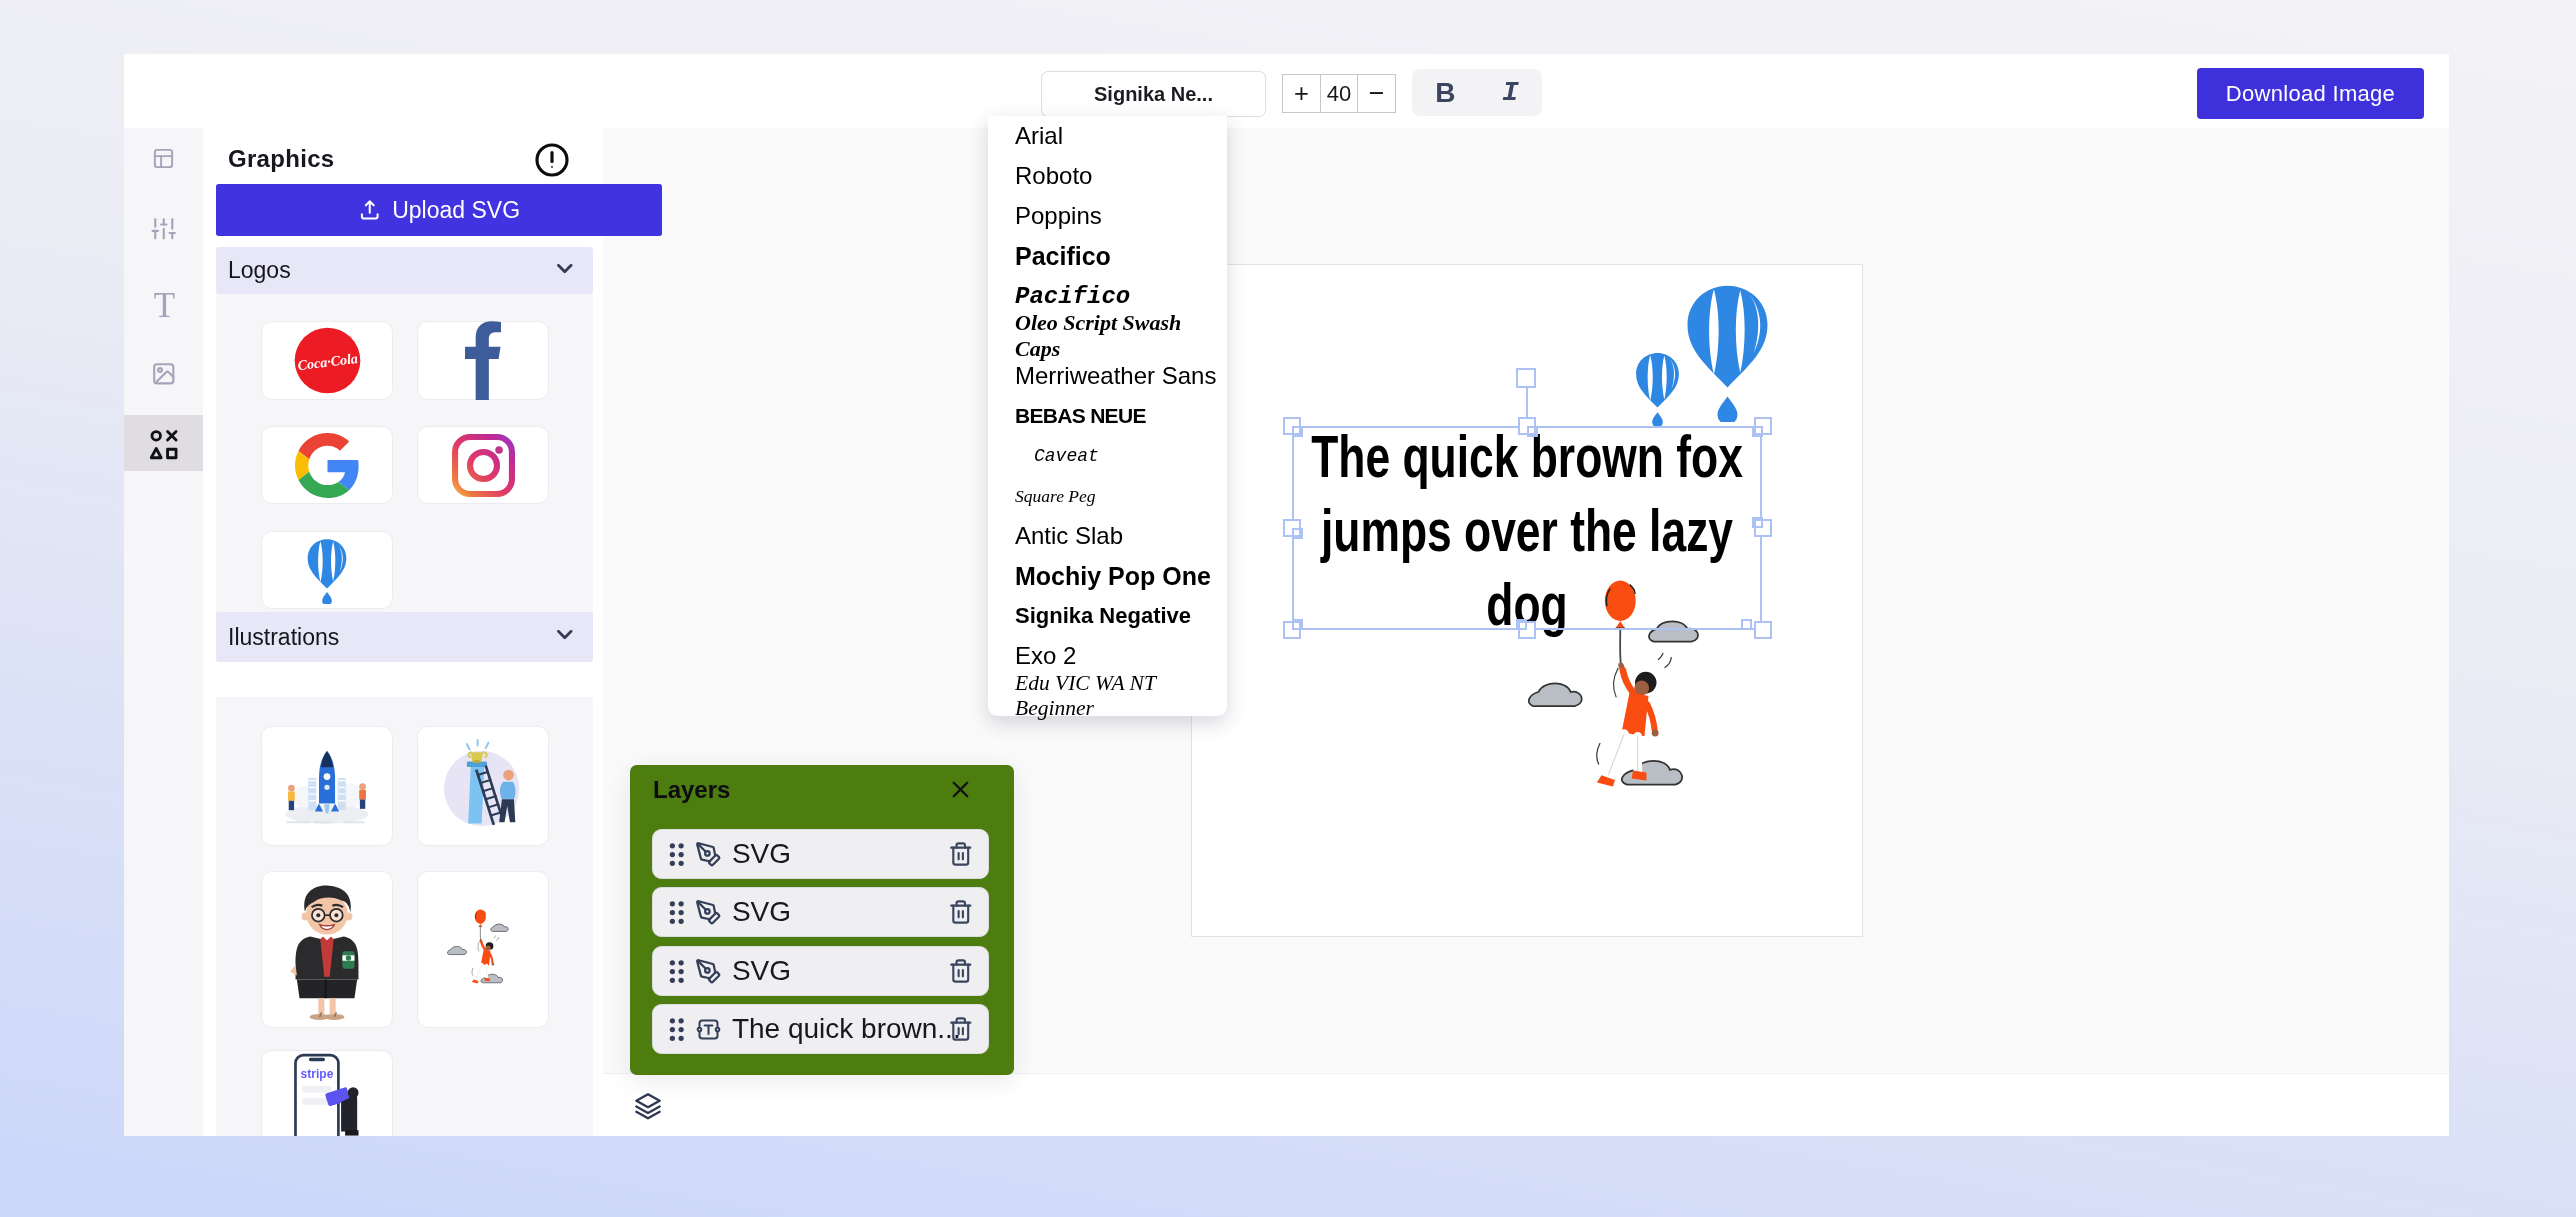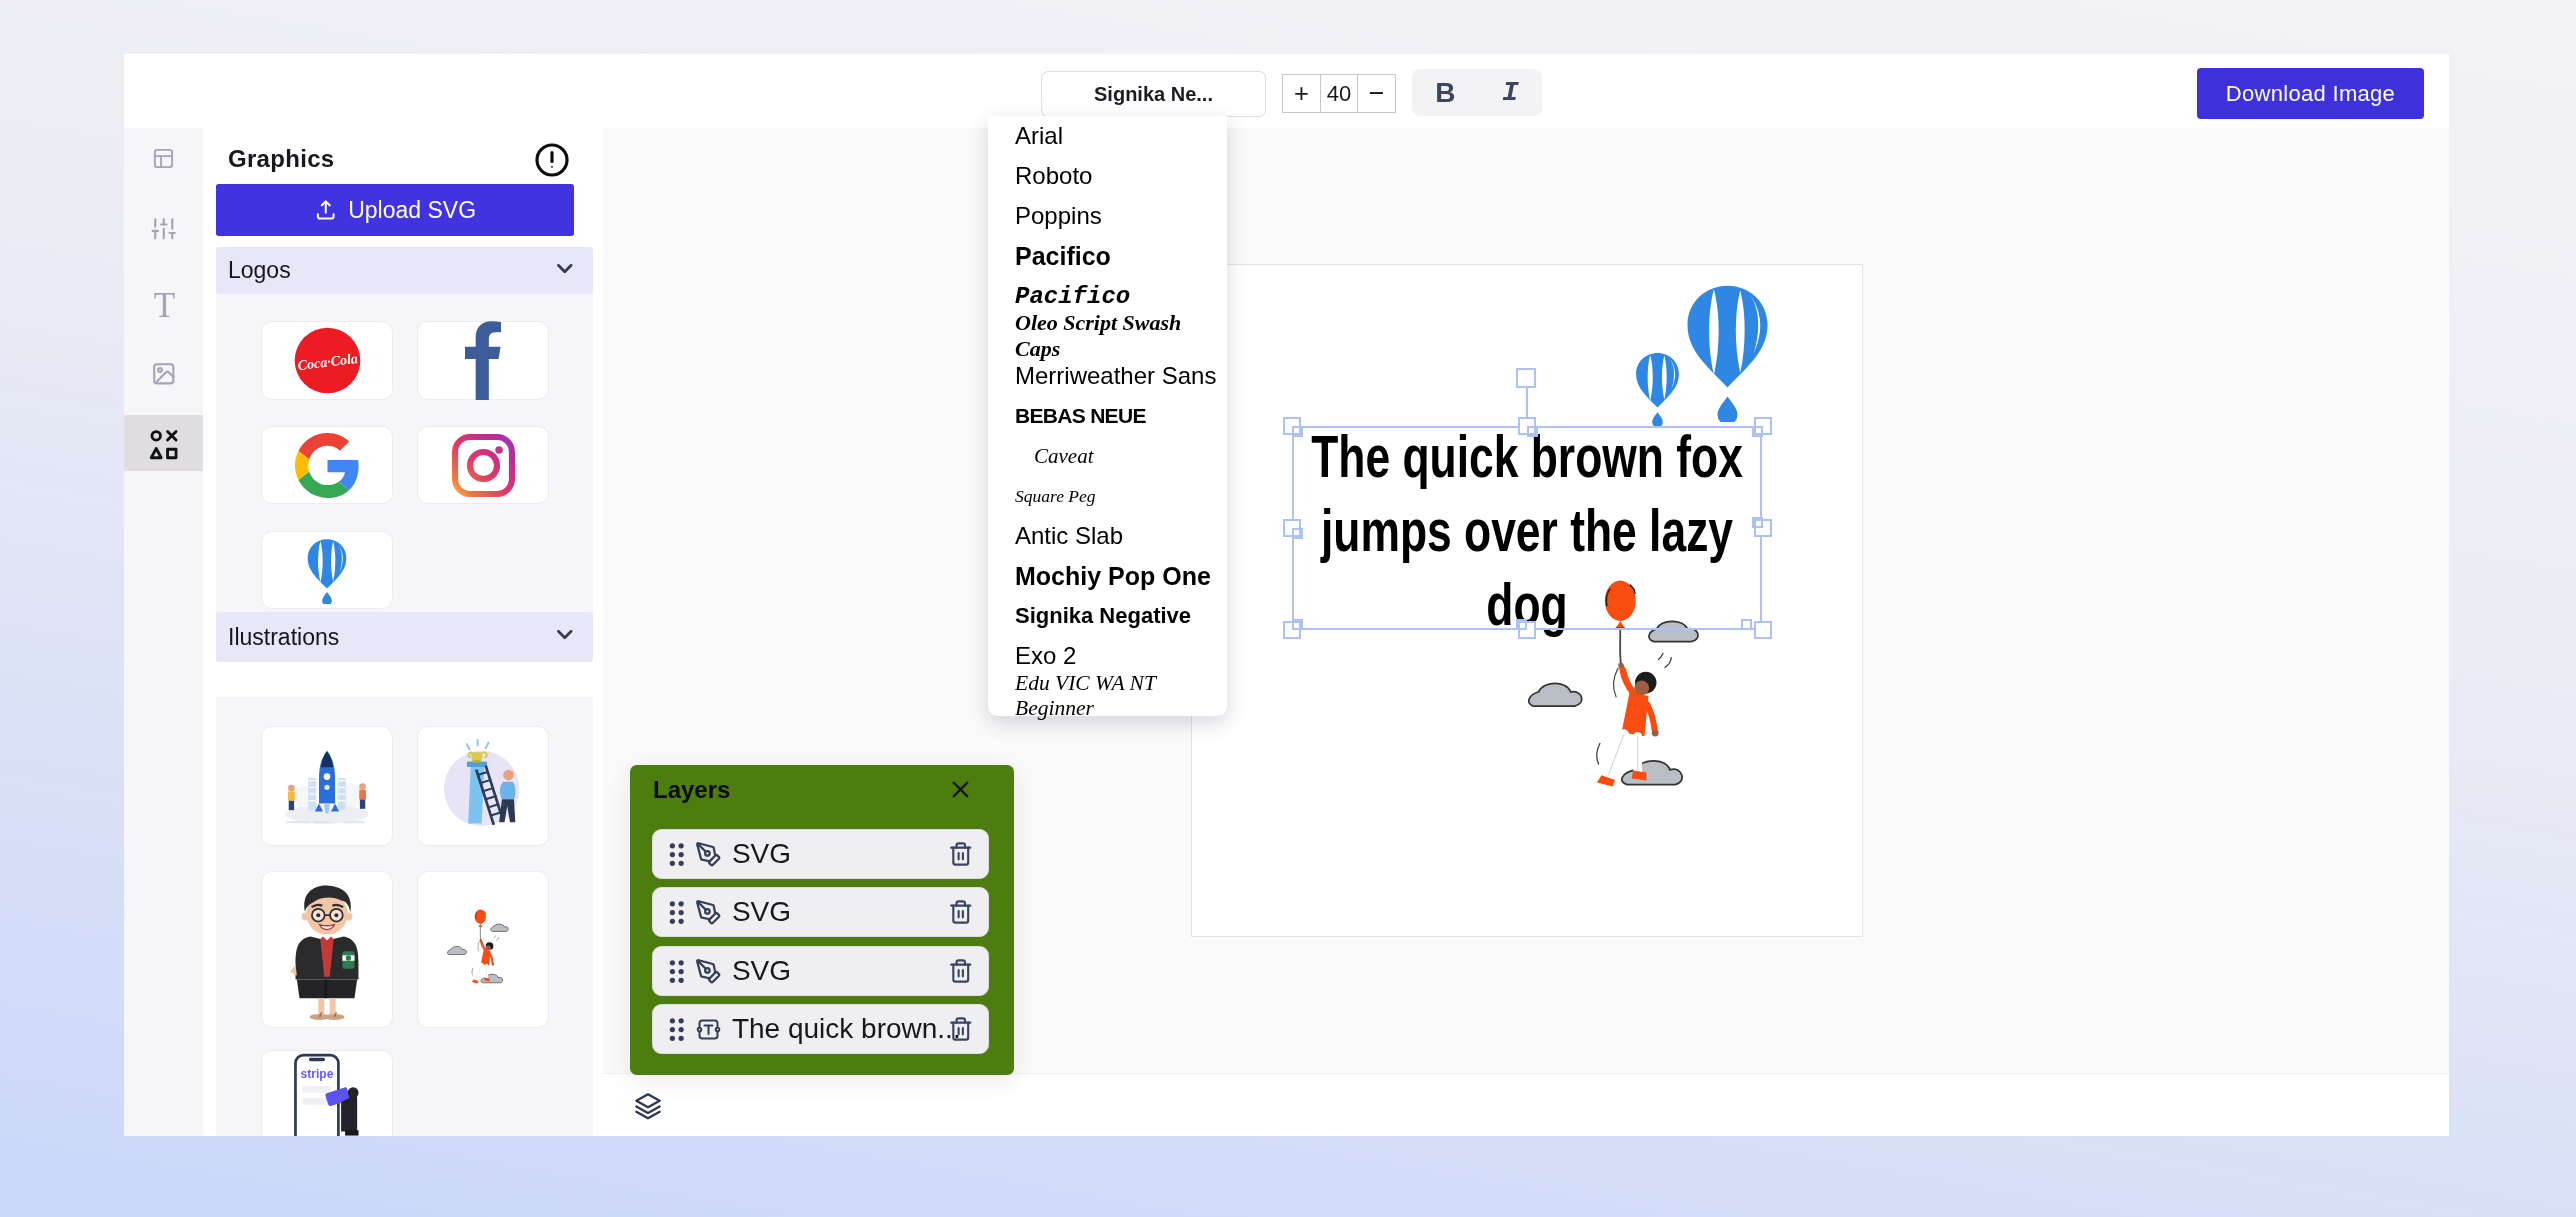--- a/index.html
+++ b/index.html
@@ -29,21 +29,21 @@
   #sizegrp .c3 { font-size:27px; }
   #bigrp { left:1412px; top:69px; width:130px; height:47px; background:#f3f3f6; border-radius:8px;
      display:flex; align-items:center; justify-content:space-around; }
   #bigrp .b { font-size:28px; font-weight:700; color:#3c4660; }
   #bigrp .i { font-size:28px; font-style:italic; font-family:"Liberation Mono",monospace; font-weight:700; color:#3c4660; }
   #dl { left:2197px; top:68px; width:227px; height:51px; background:#3e31dc; border-radius:4px;
      display:flex; align-items:center; justify-content:center; color:#fff; font-size:22px; letter-spacing:0.3px;}
 
   
   #gtitle { left:228px; top:145px; font-size:24px; font-weight:700; color:#17171e; letter-spacing:0.3px;}
-  #upload { left:216px; top:184px; width:358px; height:52px; background:#4133df; border-radius:2.7px;
+  #upload { left:216px; top:184px; width:446px; height:52px; background:#4133df; border-radius:2.7px;
     display:flex; align-items:center; justify-content:center; color:#fff; font-size:23px; gap:10.8px;text-align:center;}
   .secthead { left:216px; width:377px; background:#e8e7f8; border-radius:2.7px; display:flex; align-items:center;
     font-size:23px; color:#15151c; padding-left:12px; }
   #logoshead { top:247px; height:47px; }
   #illuhead { top:612px; height:50px; }
   .chev { position:absolute; right:16px; top:50%; transform:translateY(-50%); }
   #logossect { left:216px; top:294px; width:377px; height:343px; background:#f6f6f8; }
   #illusect { left:216px; top:697px; width:377px; height:439px; background:#f6f6f8; overflow:hidden; }
   .card { position:absolute; background:#fff; border:1.3px solid #ececf0; border-radius:10.8px;
      display:flex; align-items:center; justify-content:center; }
@@ -343,21 +343,21 @@
 
   <div class="abs" id="dropdown">
     <div class="it" style="font-size:24px;">Arial</div>
     <div class="it" style="font-size:24px;">Roboto</div>
     <div class="it" style="font-size:24px;">Poppins</div>
     <div class="it" style="font-size:25px;font-weight:700;">Pacifico</div>
     <div class="it" style="font-size:24px;font-weight:700;font-style:italic;font-family:Liberation Mono, monospace;">Pacifico</div>
     <div class="it" style="font-size:22px;font-weight:700;font-style:italic;font-family:'Liberation Serif',serif;">Oleo Script Swash Caps</div>
     <div class="it" style="font-size:24px;">Merriweather Sans</div>
     <div class="it" style="font-size:21px;font-weight:700;letter-spacing:-0.7px;">BEBAS NEUE</div>
-    <div class="it" style="font-size:21px;font-style:italic;font-family:Liberation Serif, serif;padding-left:46px;">Caveat</div>
+    <div class="it" style="font-size:18px;font-style:italic;font-family:Liberation Mono, monospace;padding-left:46px;">Caveat</div>
     <div class="it" style="font-size:17.5px;font-style:italic;font-family:'Liberation Serif',serif;">Square Peg</div>
     <div class="it" style="font-size:24px;font-family:Liberation Sans, sans-serif;">Antic Slab</div>
     <div class="it" style="font-size:25px;font-weight:700;">Mochiy Pop One</div>
     <div class="it" style="font-size:22px;font-weight:700;">Signika Negative</div>
     <div class="it" style="font-size:24px;">Exo 2</div>
     <div class="it" style="font-size:21.5px;font-style:italic;font-family:'Liberation Serif',serif;">Edu VIC WA NT Beginner</div>
   </div>
 
   <div class="abs h-big" style="left:1283px;top:417px;"></div>
 <div class="abs h-sm" style="left:1292px;top:426px;"></div>

